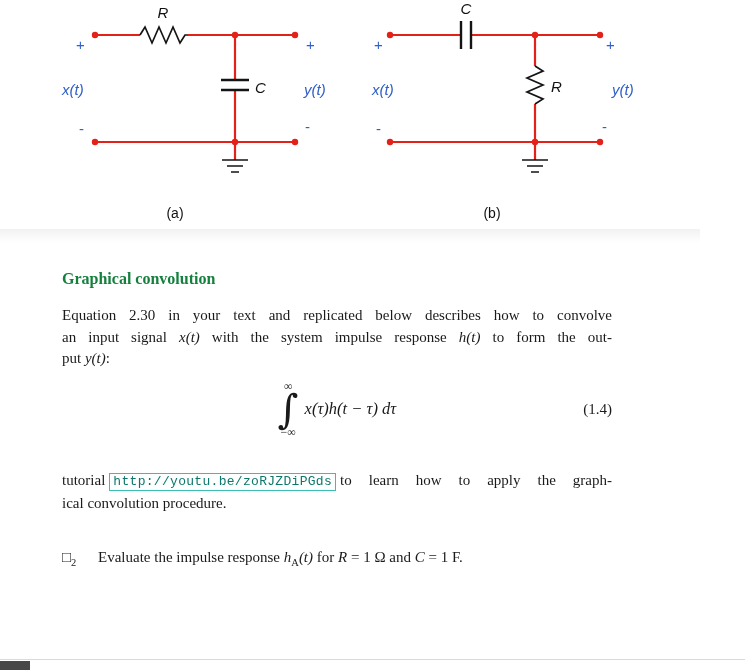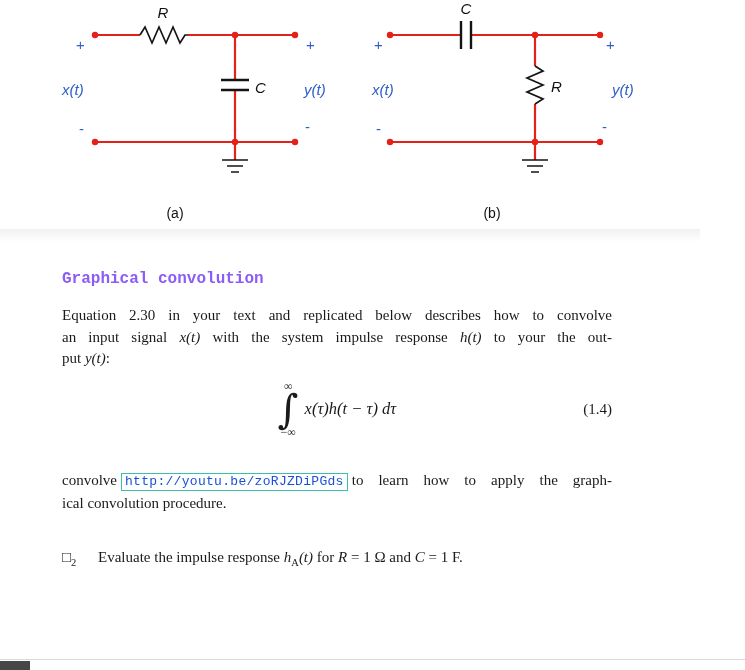--- a/index.html
+++ b/index.html
@@ -21,22 +21,22 @@
   .t-cap  { fill:#111111; font-size:14px; }
 
   .figure-band {
     position:absolute; left:0; top:229px; width:700px; height:14px;
     background:linear-gradient(180deg, rgba(0,0,0,0.055), rgba(0,0,0,0));
   }
 
   
   .content { position:absolute; left:62px; top:270px; width:550px; }
   .heading {
-    margin:0; font-family:Liberation Mono, monospace;
-    font-size:16px; font-weight:700; color:#8b5cf6; line-height:18px;
+    margin:0; font-family:Liberation Serif, serif;
+    font-size:16px; font-weight:700; color:#15803d; line-height:18px;
   }
   .para { margin:0; font-size:15px; line-height:21.5px; }
   .para-intro  { margin-top:17px; }
   .para-method { margin-top:14px; }
   .bullet      { margin-top:32px; }
   .line { display:block; }
   .jline { text-align:justify; text-align-last:justify; }
   .lastline { text-align:left; }
   .mi { font-style:italic; }
 
@@ -56,21 +56,21 @@
     font-style:normal; font-size:15px;
   }
 
   
   .bullet-marker {
     display:inline-block; width:33px; font-size:11px;
     font-family:"DejaVu Sans", sans-serif; font-style:normal;
   }
   .url-box {
     font-family:"Liberation Mono", monospace; font-size:13px;
-    border:1.5px solid #3cbdb3; background:#fdfffe; color:#1d4ed8;
+    border:1.5px solid #3cbdb3; background:#fdfffe; color:#0f766e;
     padding:0 3px 1px 3px; margin:0 4px; letter-spacing:0.3px;
     cursor:pointer;
   }
 
   
   .task { display:flex; margin-top:33px; font-size:15px; line-height:21.5px; }
   .chk { flex:none; width:36px; font-size:15px; }
   .chk sub { font-size:10.5px; }
   .task-text { flex:1; }
   .msub { font-size:10.5px; }
@@ -132,39 +132,39 @@
   </svg>
 
   <div class="figure-band"></div>
 
   <div class="content">
 
     <h2 class="heading">Graphical convolution</h2>
 
     <p class="para para-intro">
       <span class="line jline">Equation 2.30 in your text and replicated below describes how to convolve</span>
-      <span class="line jline"><span>an input signal </span><span class="mi">x(t)</span><span> with the system impulse response </span><span class="mi">h(t)</span><span> to your the out-</span></span>
+      <span class="line jline"><span>an input signal </span><span class="mi">x(t)</span><span> with the system impulse response </span><span class="mi">h(t)</span><span> to form the out-</span></span>
       <span class="line lastline"><span>put </span><span class="mi">y(t)</span><span>:</span></span>
     </p>
 
     <div class="eq">
       <span class="int-col">
         <span class="int-limit">∞</span>
         <span class="int-sign">∫</span>
         <span class="int-limit">−∞</span>
       </span>
       <span class="eq-rhs mi">x(τ)h(t − τ) dτ</span>
       <span class="eq-num">(1.4)</span>
     </div>
 
     <p class="para para-method">
     </p>
 
     <p class="para bullet">
-      <span class="line jline"><span>convolve</span><span class="url-box">http://youtu.be/zoRJZDiPGds</span><span>to learn how to apply the graph-</span></span>
+      <span class="line jline"><span>tutorial</span><span class="url-box">http://youtu.be/zoRJZDiPGds</span><span>to learn how to apply the graph-</span></span>
       <span class="line lastline">ical convolution procedure.</span>
     </p>
 
     <div class="task">
       <span class="chk"><span>□</span><sub>2</sub></span>
       <span class="task-text"><span>Evaluate the impulse response </span><span class="mi">h</span><sub class="msub">A</sub><span class="mi">(t)</span><span> for </span><span class="mi">R</span><span> = 1 Ω and </span><span class="mi">C</span><span> = 1 F.</span></span>
     </div>
 
   </div>
 

